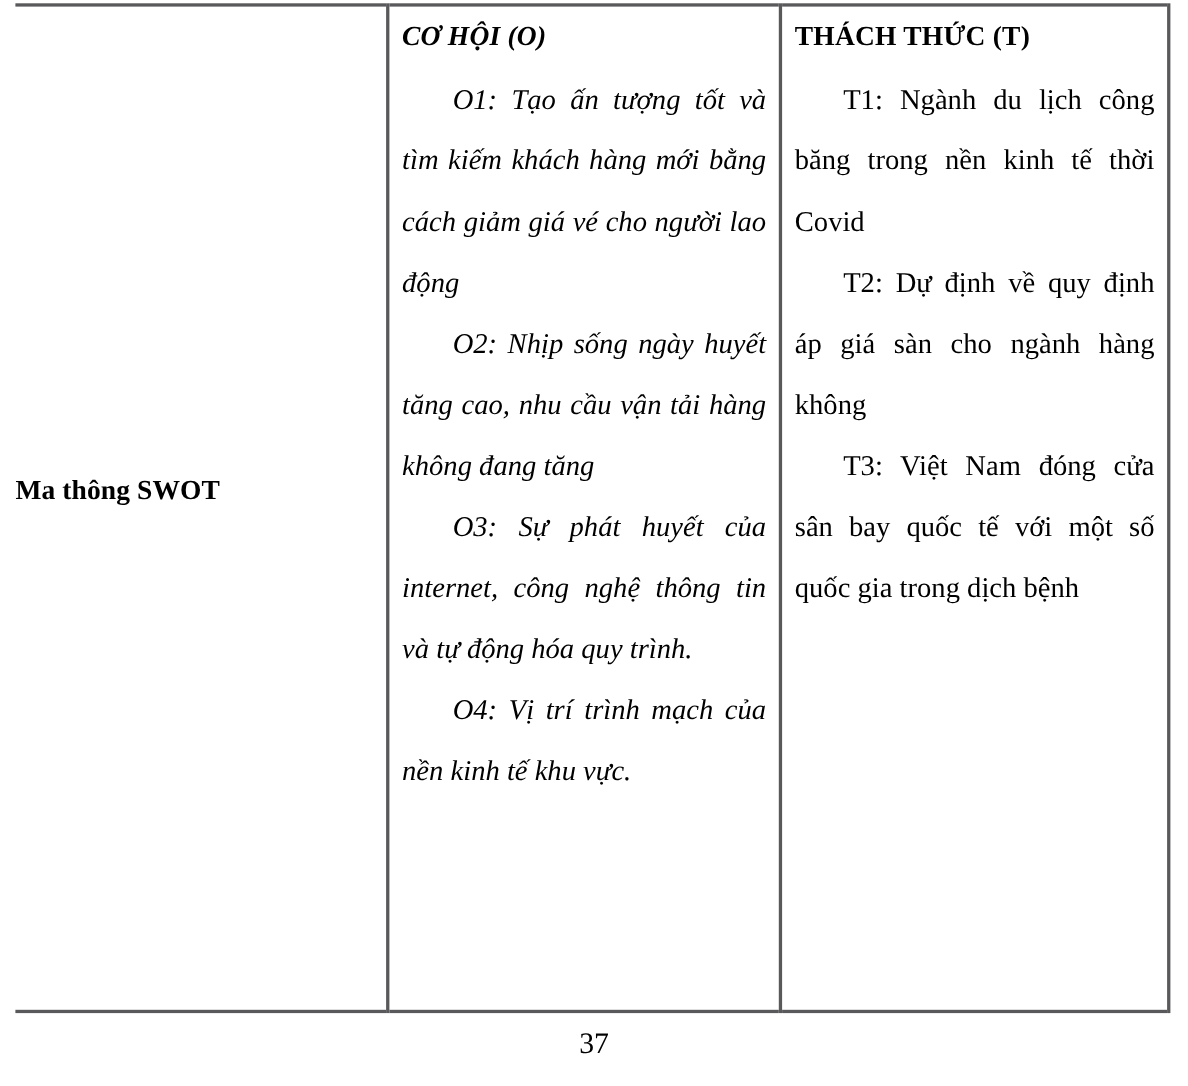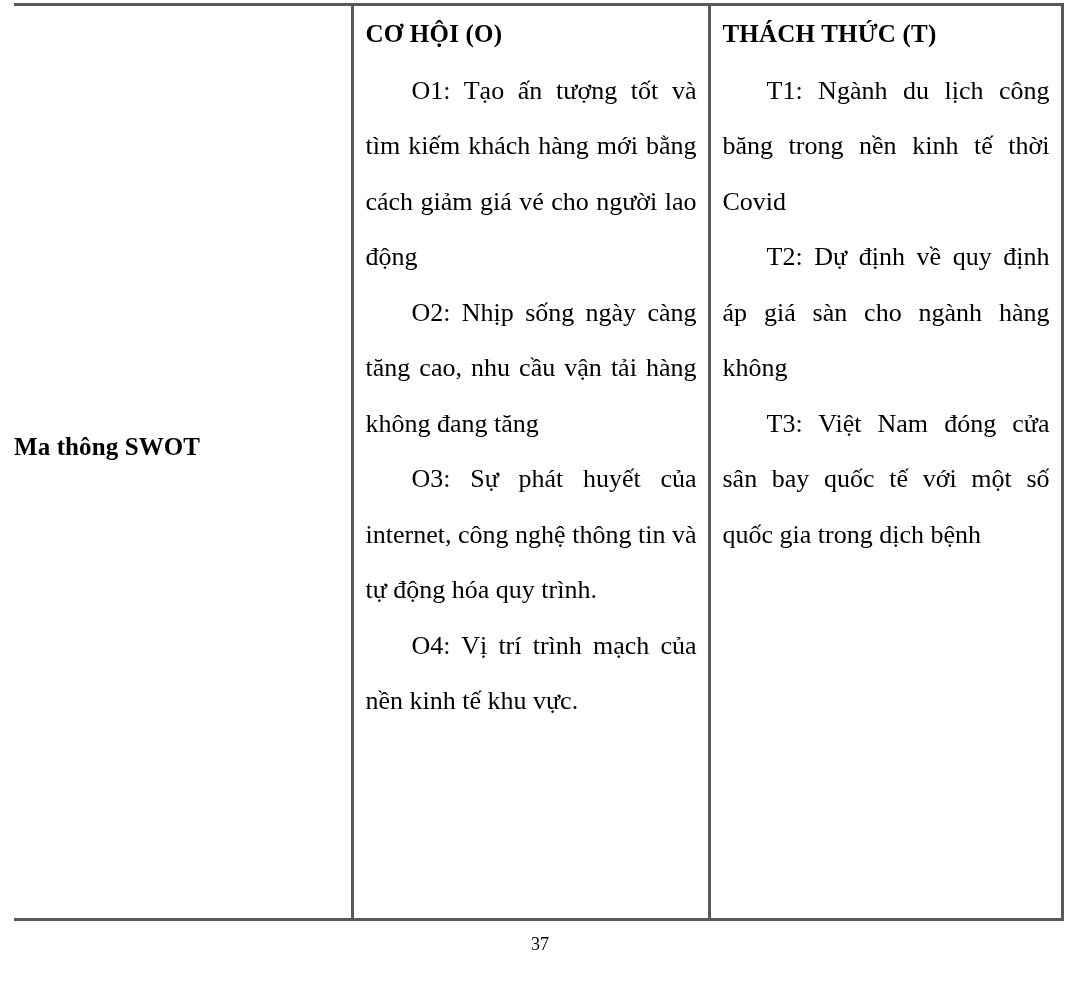--- a/index.html
+++ b/index.html
@@ -52,20 +52,21 @@
   col.c-label  { width: 338px; }
   col.c-opp    { width: 357px; }
   col.c-threat { width: 353px; }
 
   
   td.cell-label {
     border-right: 3px solid #59595b;
   }
   td.cell-opportunity {
     border-right: 3px solid #59595b;
+    font-style: italic;
   }
   td.cell-threat {
     border-right: 3px solid #59595b;
   }
 
   .cell-inner {
     padding: 14px 11px 10px 12px;
   }
 
   
@@ -109,21 +110,21 @@
 
   .item:last-child { margin-bottom: 0; }
 
   
   .page-number {
     position: absolute;
     left: 0;
     right: 0;
     top: 935px;
     text-align: center;
-    font-size: 18px;
+    font-size: 27px;
     line-height: 1;
   }
 </style>
 </head>
 <body>
 
 <div class="page">
 
   <table class="swot-table">
     <colgroup>
@@ -137,21 +138,21 @@
         <td class="cell-label">
           <div class="cell-inner">
             <div class="matrix-title">Ma thông SWOT</div>
           </div>
         </td>
 
         <td class="cell-opportunity">
           <div class="cell-inner">
             <div class="col-heading">CƠ HỘI (O)</div>
             <p class="item">O1: Tạo ấn tượng tốt và tìm kiếm khách hàng mới bằng cách giảm giá vé cho người lao động</p>
-            <p class="item">O2: Nhịp sống ngày càng tăng cao, nhu cầu vận tải hàng không đang tăng</p>
+            <p class="item">O2: Nhịp sống ngày huyết tăng cao, nhu cầu vận tải hàng không đang tăng</p>
             <p class="item">O3: Sự phát huyết của internet, công nghệ thông tin và tự động hóa quy trình.</p>
             <p class="item">O4: Vị trí trình mạch của nền kinh tế khu vực.</p>
           </div>
         </td>
 
         <td class="cell-threat">
           <div class="cell-inner">
             <div class="col-heading">THÁCH THỨC (T)</div>
             <p class="item">T1: Ngành du lịch công băng trong nền kinh tế thời Covid</p>
             <p class="item">T2: Dự định về quy định áp giá sàn cho ngành hàng không</p>

